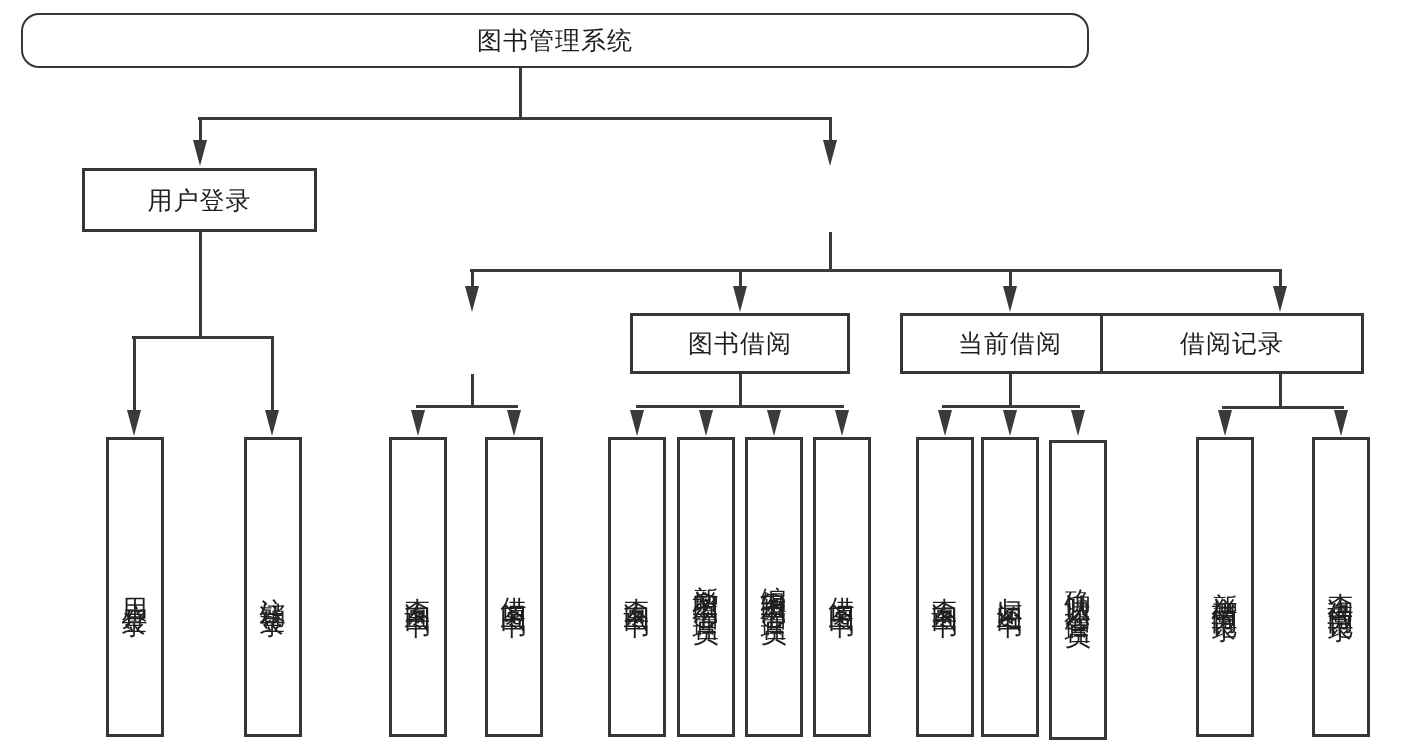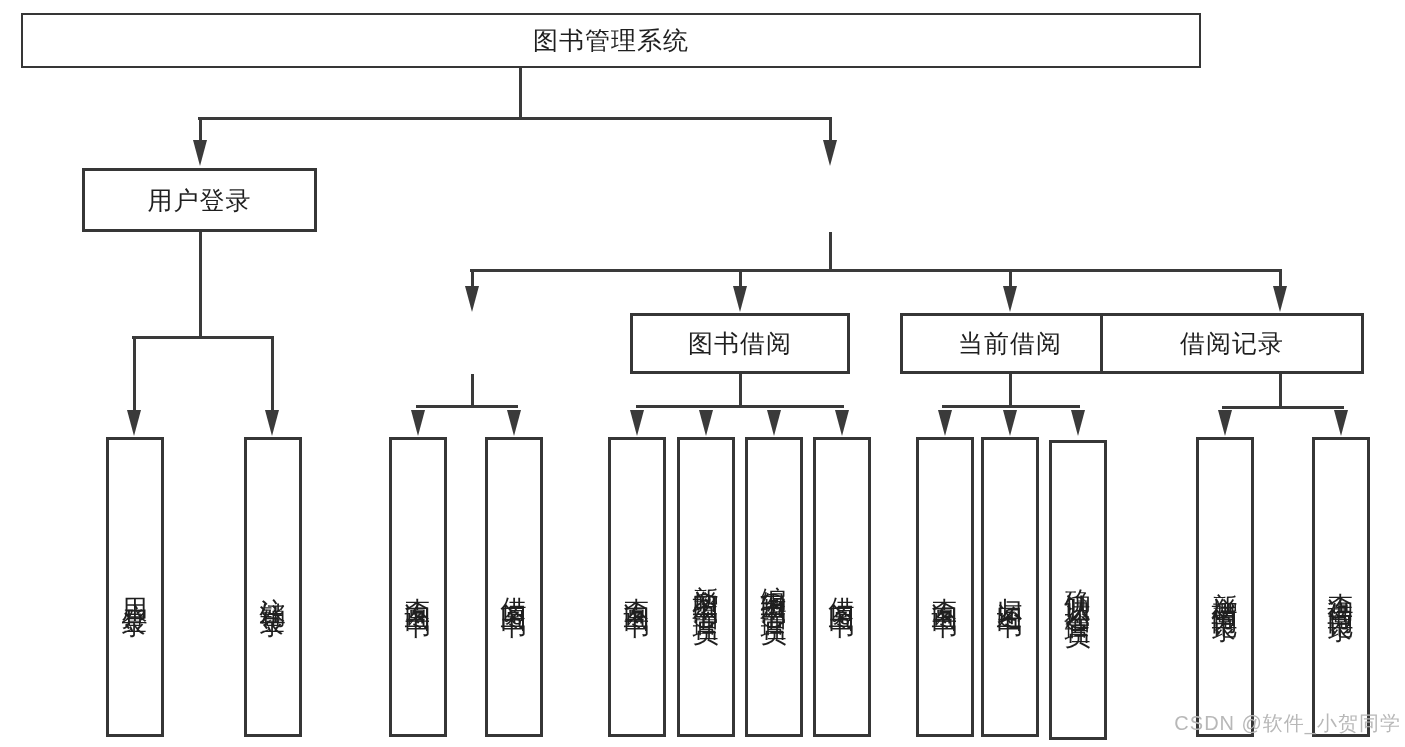--- a/index.html
+++ b/index.html
@@ -73,21 +73,21 @@
   <div class="arrow" style="left:630px;top:410px;"></div>
   <div class="arrow" style="left:699px;top:410px;"></div>
   <div class="arrow" style="left:767px;top:410px;"></div>
   <div class="arrow" style="left:835px;top:410px;"></div>
   <div class="arrow" style="left:938px;top:410px;"></div>
   <div class="arrow" style="left:1003px;top:410px;"></div>
   <div class="arrow" style="left:1071px;top:410px;"></div>
   <div class="arrow" style="left:1218px;top:410px;"></div>
   <div class="arrow" style="left:1334px;top:410px;"></div>
 
-  <div class="box" style="left:21px;top:13px;width:1180px;height:55px;border-width:2px;">
+  <div class="box" style="left:21px;top:13px;width:1068px;height:55px;border-width:2px;border-radius:18px;">
     <span class="lbl">图书管理系统</span>
   </div>
 
   <div class="box" style="left:82px;top:168px;width:235px;height:64px;">
     <span class="lbl">用户登录</span>
   </div>
 
   <div class="box" style="left:900px;top:313px;width:220px;height:61px;">
     <span class="lbl">当前借阅</span>
   </div>
@@ -135,15 +135,14 @@
     <span class="vtext">确认归还（管理员）</span>
   </div>
 
   <div class="box leaf" style="left:1196px;top:437px;width:58px;height:300px;">
     <span class="vtext">新增借阅记录</span>
   </div>
   <div class="box leaf" style="left:1312px;top:437px;width:58px;height:300px;">
     <span class="vtext">查询借阅记录</span>
   </div>
 
-  <div class="watermark">CSDN @软件_小贺同学</div>
 
 </div>
 
 </body></html>

